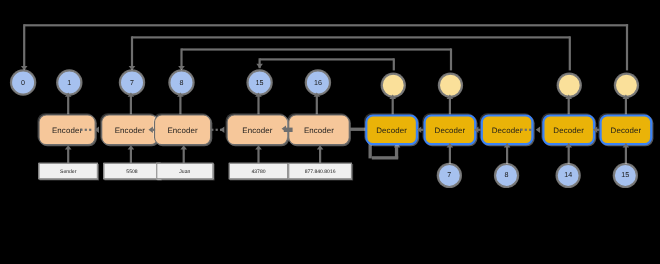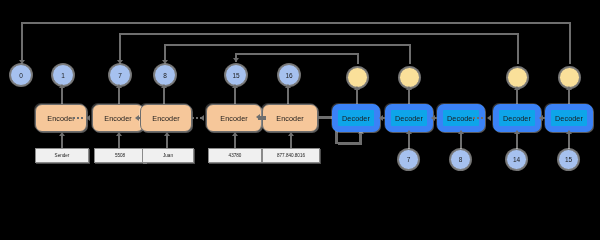--- a/index.html
+++ b/index.html
@@ -3,21 +3,21 @@
 <meta charset="utf-8">
 <style>
   html,body{margin:0;padding:0;background:#000;}
   #stage{position:relative;width:600px;height:186px;background:#000;
          font-family:"Liberation Sans",sans-serif;overflow:hidden;}
   .node{position:absolute;box-sizing:border-box;border-radius:7px;
         display:flex;align-items:center;justify-content:center;
         font-size:7.2px;color:#1b1b1b;letter-spacing:.1px;
         box-shadow:1px 1px 0 rgba(255,255,255,.35), -1px -1px 0 rgba(255,255,255,.2);}
   .encoder{background:#f6c79a;border:1px solid #6d6d6d;}
-  .decoder{background:#0ea5e9;border:6px solid #3b82f6;justify-content:center;}
+  .decoder{background:#eab308;border:2px solid #3b82f6;justify-content:center;}
   .circ{position:absolute;box-sizing:border-box;border-radius:50%;
         display:flex;align-items:center;justify-content:center;
         font-size:6.5px;color:#1b1b1b;border:1px solid #7b7b7b;
         box-shadow:0 0 0 1px rgba(255,255,255,.45);}
   .blue{background:#a6c1ef;}
   .yellow{background:#fae09a;}
   .tok{position:absolute;box-sizing:border-box;background:#f0f0f0;
        border:1px solid #8a8a8a;display:flex;align-items:center;justify-content:center;
        font-size:4.6px;color:#1b1b1b;
        box-shadow:1px 1px 0 rgba(255,255,255,.3);}

